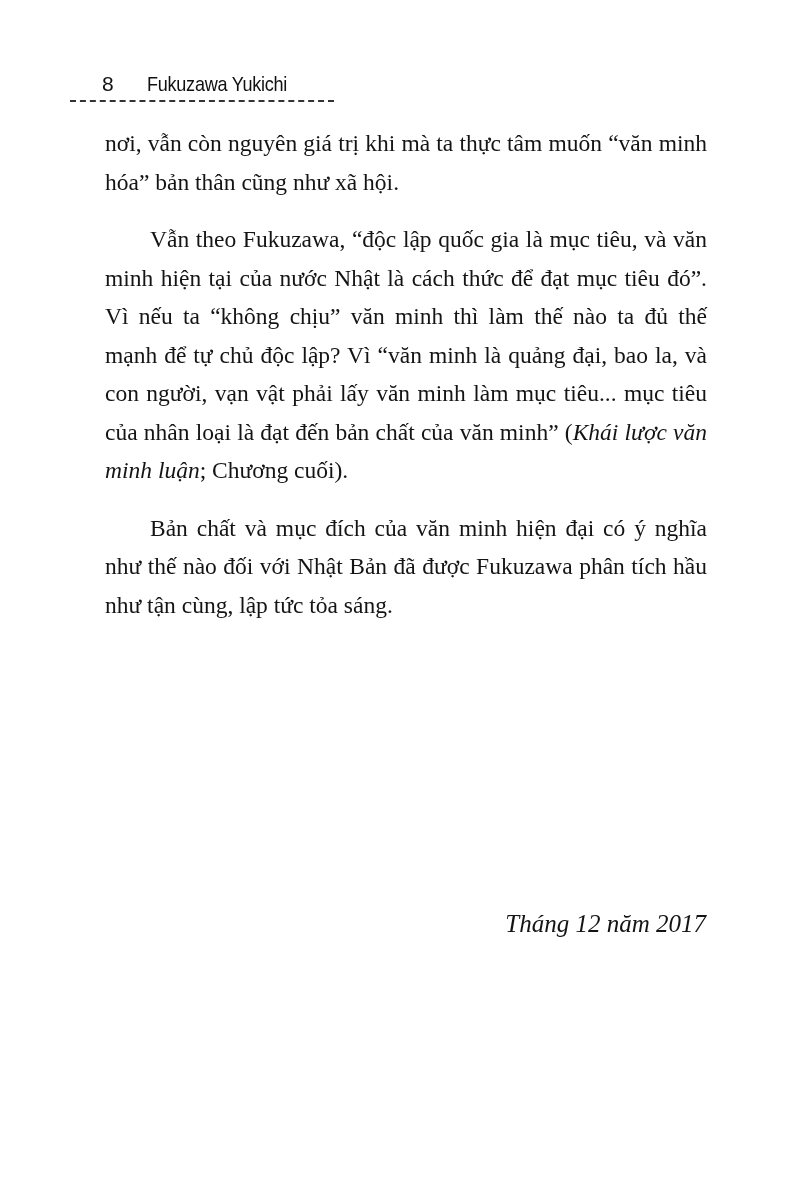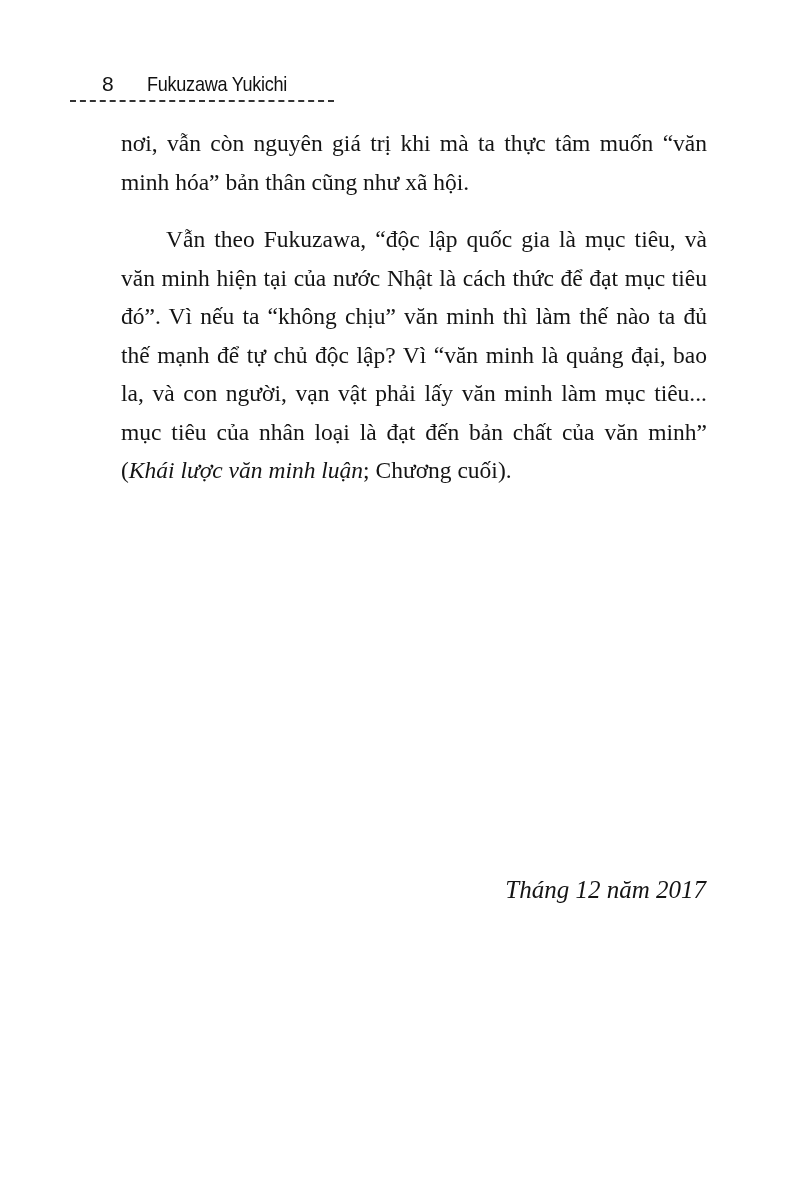--- a/index.html
+++ b/index.html
@@ -49,47 +49,48 @@
       position: absolute;
       left: 105px;
       top: 124px;
       width: 602px;
       font-family: "Liberation Serif", serif;
       font-size: 23.5px;
       line-height: 38.5px;
       color: #141414;
     }
     .para {
-      margin: 0 0 19px 16px;
+      margin: 0 0 19px 0;
       text-align: justify;
       text-align-last: left;
     }
     .para.indent {
       text-indent: 45px;
     }
     .para .em {
       font-style: italic;
     }
     .signature {
       position: absolute;
       right: 94px;
-      top: 876px;
+      top: 910px;
       font-family: "Liberation Serif", serif;
       font-style: italic;
       font-size: 25px;
       color: #141414;
     }
   </style>
 </head>
 <body>
 
 <div class="running-head">
   <span class="page-number">8</span>
   <span class="author">Fukuzawa Yukichi</span>
   <div class="rule"></div>
 </div>
 
 <div class="body-text">
   <p class="para"><span>nơi, vẫn còn nguyên giá trị khi mà ta thực tâm muốn “văn minh hóa” bản thân cũng như xã hội.</span></p>
   <p class="para indent"><span>Vẫn theo Fukuzawa, “độc lập quốc gia là mục tiêu, và văn minh hiện tại của nước Nhật là cách thức để đạt mục tiêu đó”. Vì nếu ta “không chịu” văn minh thì làm thế nào ta đủ thế mạnh để tự chủ độc lập? Vì “văn minh là quảng đại, bao la, và con người, vạn vật phải lấy văn minh làm mục tiêu... mục tiêu của nhân loại là đạt đến bản chất của văn minh” (</span><span class="em">Khái lược văn minh luận</span><span>; Chương cuối).</span></p>
+  <p class="para indent"><span>Bản chất và mục đích của văn minh hiện đại có ý nghĩa như thế nào đối với Nhật Bản đã được Fukuzawa phân tích hầu như tận cùng, lập tức tỏa sáng.</span></p>
 </div>
 
 <div class="signature">Tháng 12 năm 2017</div>
 
 </body></html>

